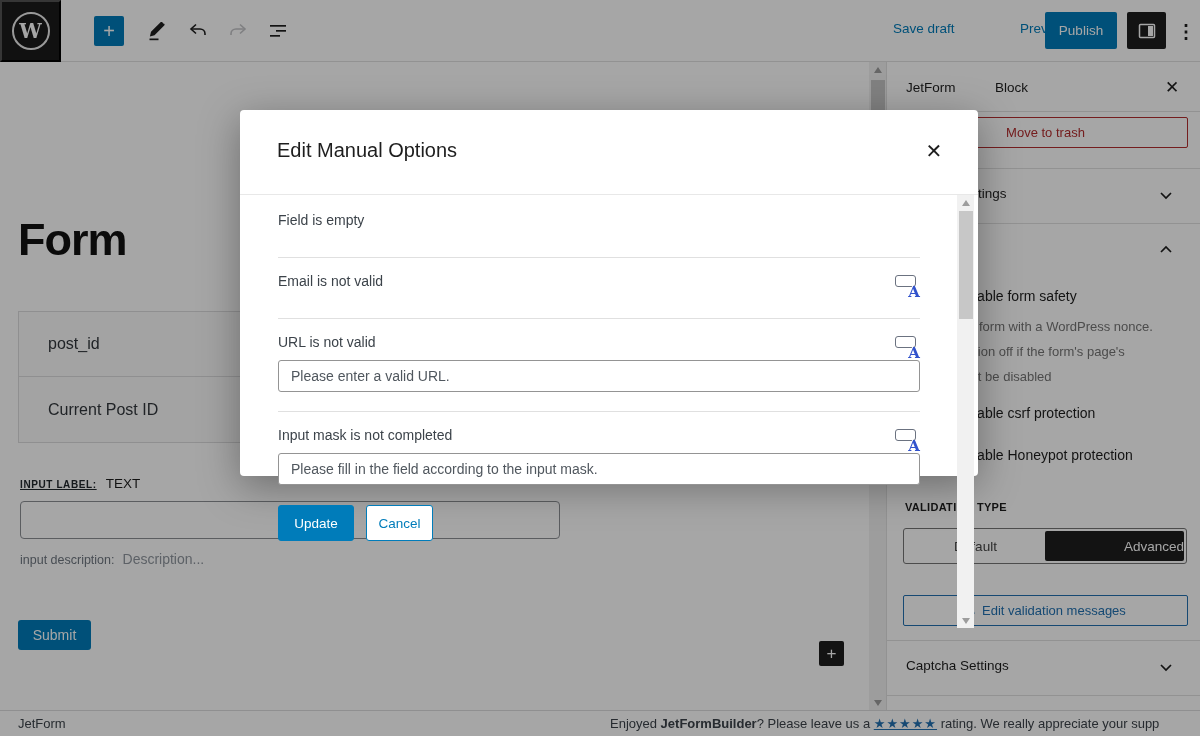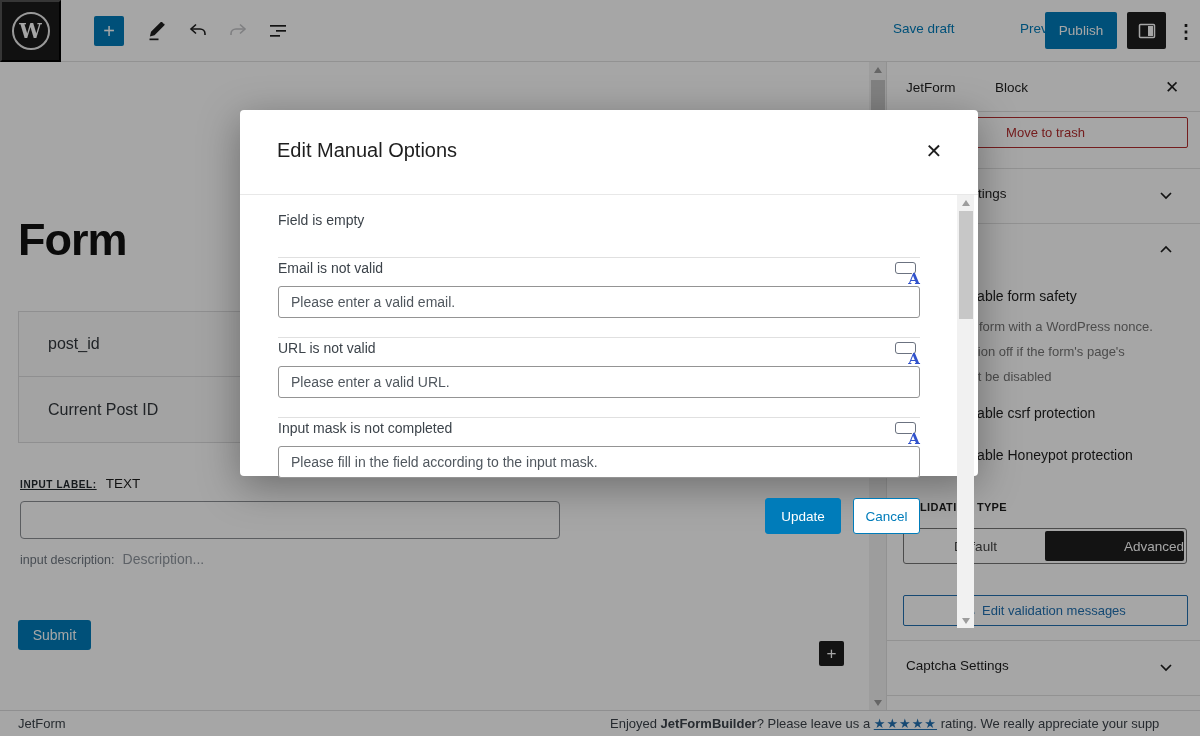--- a/index.html
+++ b/index.html
@@ -68,29 +68,29 @@
   .footer-right b { font-weight:700; }
   .stars-link { color:#2270b1; text-decoration:underline; letter-spacing:1px; }
 
   
   .modal-overlay { position:absolute; inset:0; background:rgba(0,0,0,0.35); z-index:5; }
   .modal { position:absolute; left:240px; top:110px; width:738px; height:366px; background:#fff; border-radius:4px; box-shadow:0 10px 40px rgba(0,0,0,.35); z-index:10; }
   .modal-header { position:relative; height:85px; border-bottom:1px solid #e8e8e8; }
   .modal-title { position:absolute; left:37px; top:29px; font-size:20px; font-weight:500; color:#1e1e1e; }
   .modal-close { position:absolute; right:30px; top:27px; width:28px; height:28px; background:none; border:none; font-size:20px; color:#1e1e1e; }
   .modal-body { position:relative; padding:15px 58px 0 38px; }
-  .m-group { border-bottom:1px solid #e0e0e0; padding-bottom:19px; }
+  .m-group { border-bottom:1px solid #e0e0e0; padding-bottom:19px; margin-bottom:13px; }
   .m-group.last { border-bottom:none; padding-bottom:0; }
   .m-label-row { display:flex; justify-content:space-between; align-items:flex-start; height:20px; margin-bottom:8px; }
   .m-label { font-size:14px; color:#3c434a; line-height:20px; }
   .m-input { width:642px; height:32px; border:1px solid #949494; border-radius:3px; background:#fff; padding:0 12px; font-size:14px; color:#50575e; font-family:"Liberation Sans",sans-serif; }
   .a-icon { position:relative; width:25px; height:27px; margin-top:2px; }
   .a-rect { position:absolute; left:0; top:2px; width:21px; height:12px; border:1.5px solid #6b7280; border-radius:3px; background:#fff; }
   .a-letter { position:absolute; right:0; bottom:0; font-family:"DejaVu Serif", serif; font-size:15px; font-weight:700; color:#3253cc; text-shadow:-1px 0 #fff, 1px 0 #fff, 0 1px #fff; line-height:1; }
-  .m-buttons { display:flex; gap:12px; margin-top:20px;justify-content:flex-end; }
+  .m-buttons { display:flex; gap:12px; margin-top:20px; }
   .update-btn { width:76px; height:36px; background:#007cba; border:1px solid #007cba; border-radius:3px; color:#fff; font-size:13.5px; }
   .cancel-btn { width:67px; height:36px; background:#fff; border:1px solid #007cba; border-radius:3px; color:#007cba; font-size:13.5px; }
   .modal-scrollbar { right:4px; top:85px; height:433px; }
 
   svg { display:block; }
 </style>
 </head>
 <body>
 
 <div class="screen">
@@ -259,21 +259,20 @@
       </div>
 
       <div class="m-group">
         <div class="m-label-row">
           <span class="m-label">Email is not valid</span>
           <span class="a-icon">
               <span class="a-rect"></span>
               <span class="a-letter">A</span>
             </span>
         </div>
-        <input class="m-input" value="Please enter a valid email." style="">
       </div>
 
       <div class="m-group">
         <div class="m-label-row">
           <span class="m-label">URL is not valid</span>
           <span class="a-icon">
               <span class="a-rect"></span>
               <span class="a-letter">A</span>
             </span>
         </div>

